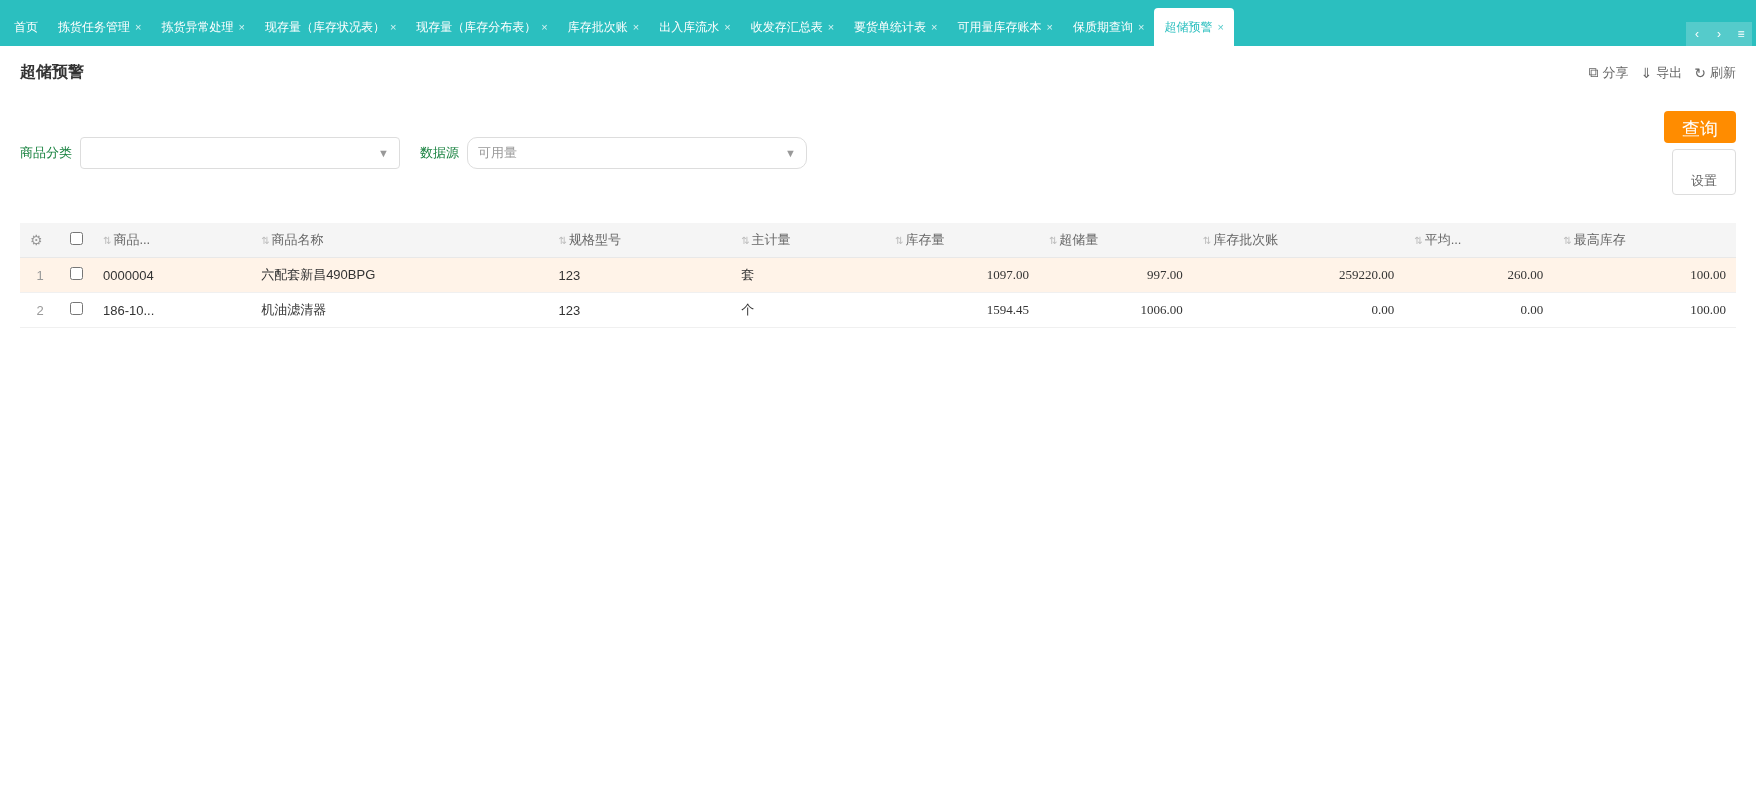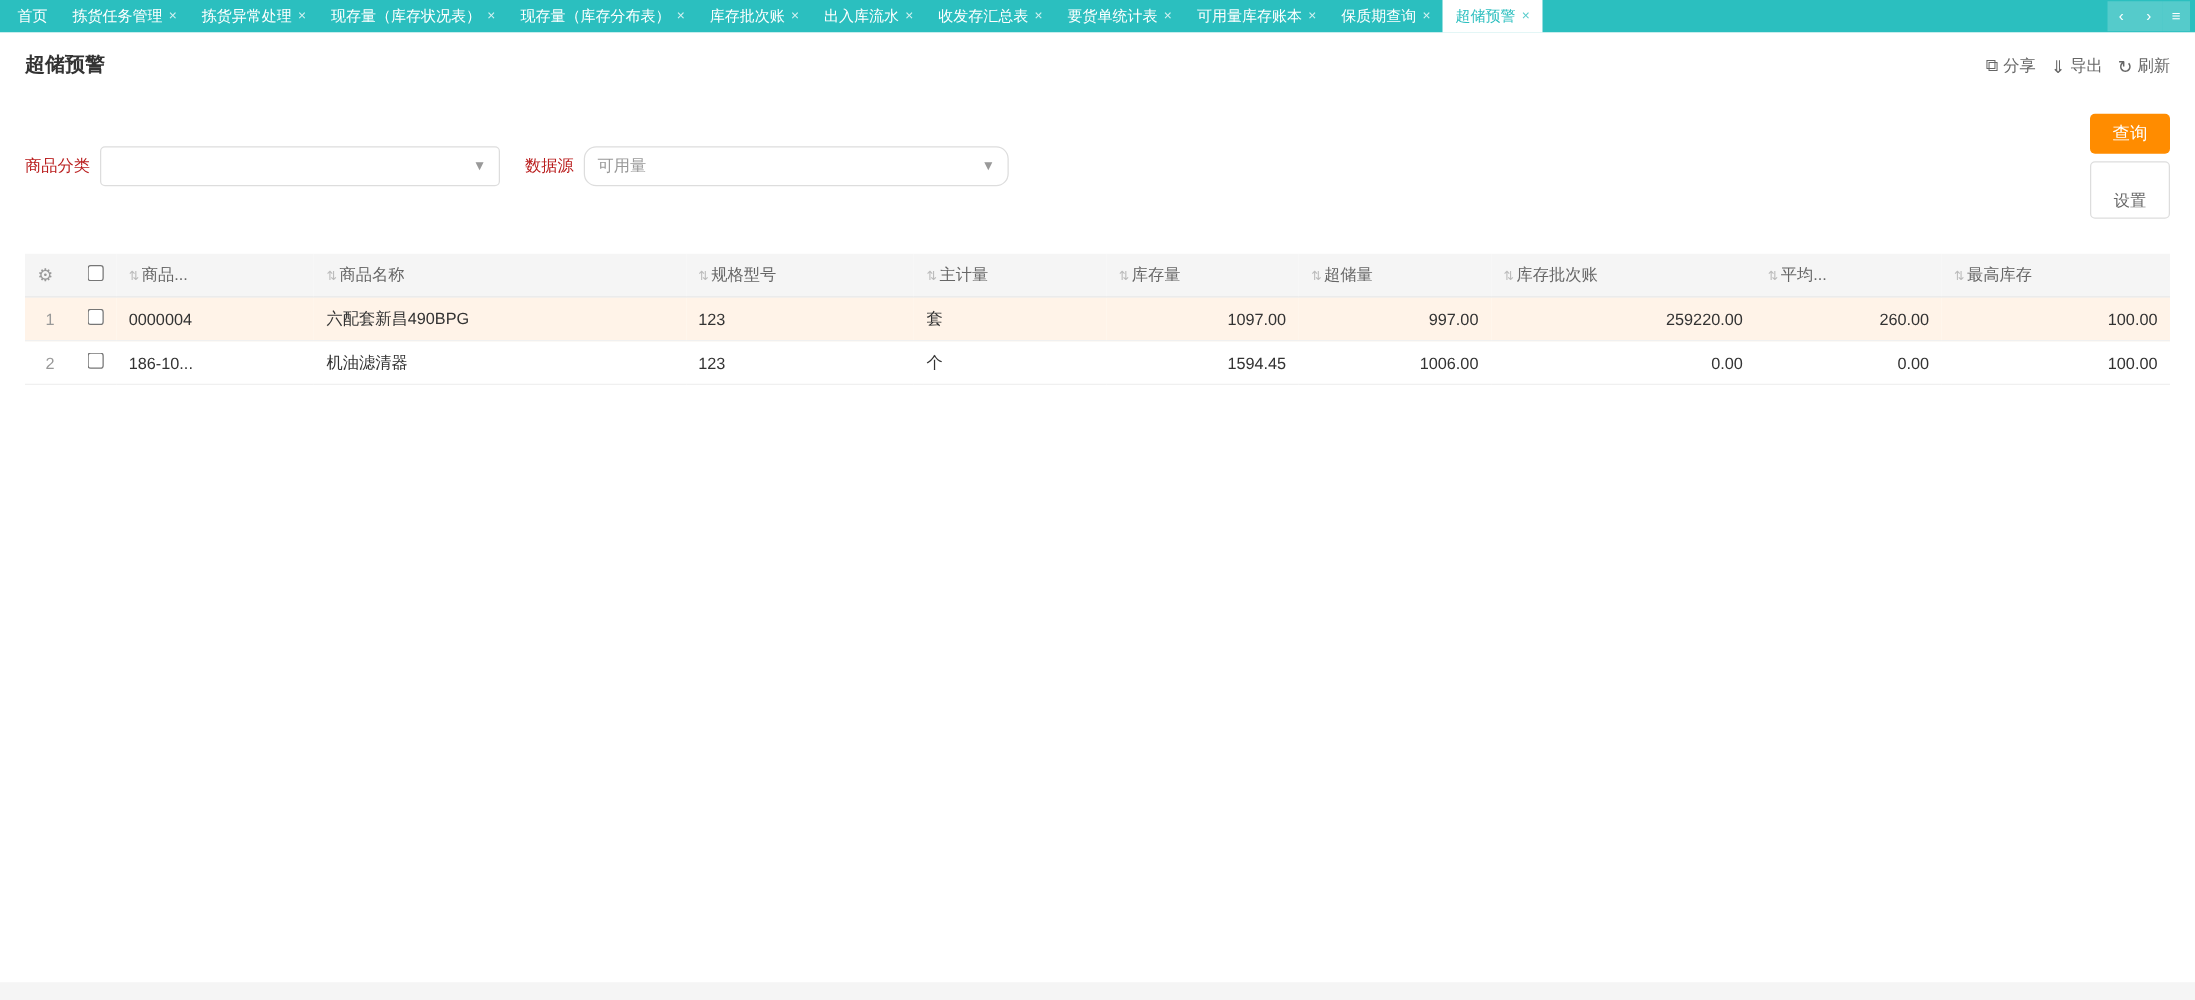--- a/index.html
+++ b/index.html
@@ -2,22 +2,22 @@
 <html><head>
   <meta charset="utf-8">
   <style>
     * { box-sizing: border-box; margin: 0; padding: 0; }
     body { font-family: "Microsoft YaHei", Arial, sans-serif; font-size: 13px; background: #f5f5f5; color: #333; }
 
     
     .top-nav {
       background: #2bbfbf;
       display: flex;
-      align-items: center;
-      height: 26px;
+      align-items: flex-end;
+      height: 46px;
       padding: 0 4px;
       overflow: hidden;
     }
     .nav-tab {
       display: flex;
       align-items: center;
       height: 38px;
       padding: 0 10px;
       color: #fff;
       font-size: 12px;
@@ -98,21 +98,21 @@
       gap: 20px;
       margin-bottom: 16px;
       padding: 12px 0;
     }
     .filter-item {
       display: flex;
       align-items: center;
       gap: 8px;
     }
     .filter-label {
-      color: #b91c1c;
+      color: #15803d;
       font-size: 13px;
       white-space: nowrap;
     }
     .filter-select {
       width: 320px;
       height: 32px;
       border: 1px solid #ddd;
       border-radius: 4px;
       padding: 0 10px;
       display: flex;
@@ -128,21 +128,21 @@
       border-radius: 10px;
     }
     .chevron-icon { color: #999; font-size: 11px; }
 
     .btn-query {
       background: #ff8c00;
       color: #fff;
       border: none;
       border-radius: 4px;
       padding: 6px 18px;
-      font-size: 14px;
+      font-size: 18px;
       cursor: pointer;
       height: 32px;
     }
     .btn-settings {
       background: #fff;
       color: #666;
       border: 1px solid #ddd;
       border-radius: 4px;
       padding: 22px 18px;
       font-size: 13px;
@@ -207,20 +207,21 @@
       font-size: 14px;
     }
 
     .checkbox-input {
       cursor: pointer;
       accent-color: #2bbfbf;
     }
 
     .col-right {
       text-align: right;
+      font-family: Liberation Serif, serif;
     }
   </style>
 </head>
 <body>
 
 <div class="top-nav">
 
   <div id="nav-tabs-container" style="display:flex; align-items:center; flex:1; overflow:hidden;">
       <div class="nav-tab">首页</div>
       <div class="nav-tab">拣货任务管理<span class="close-btn">×</span></div>

